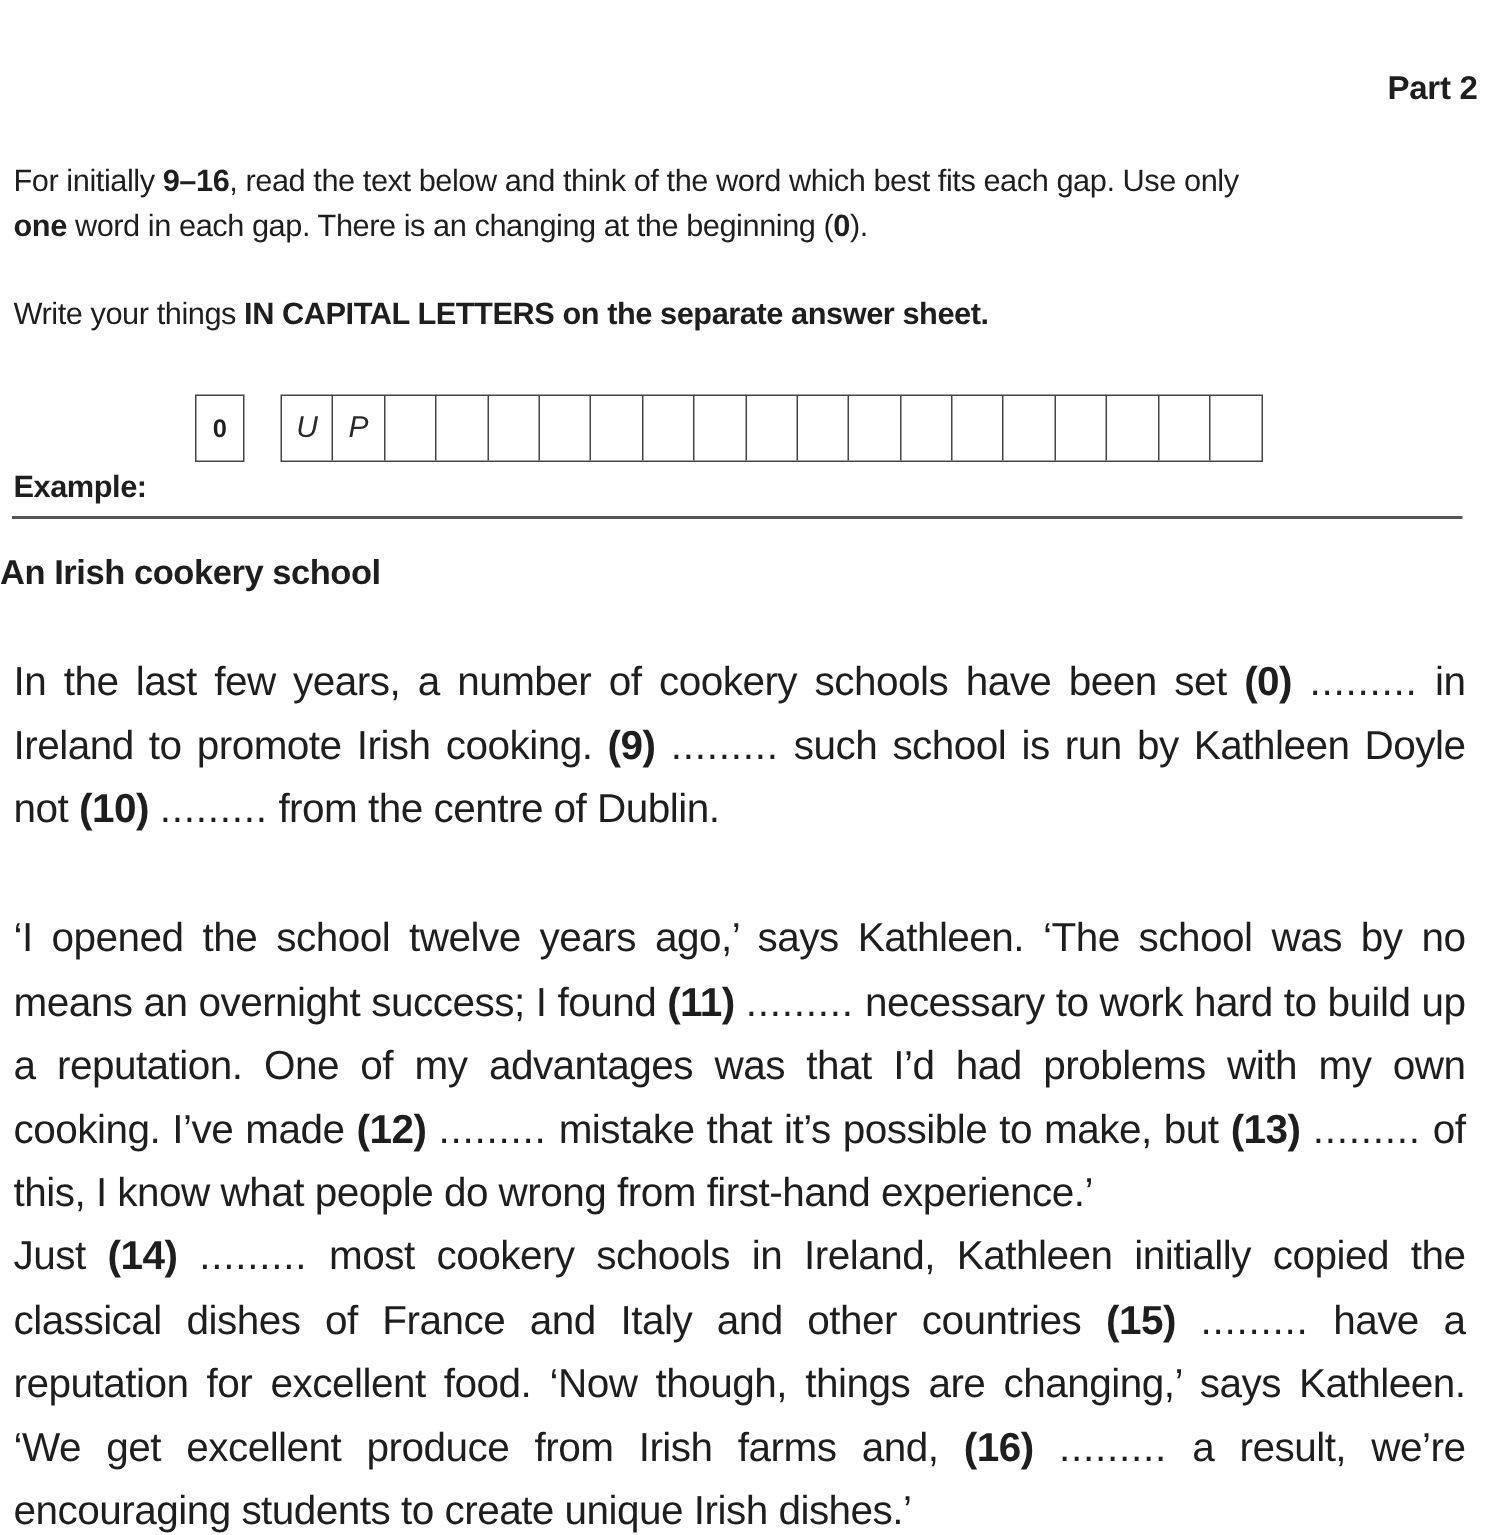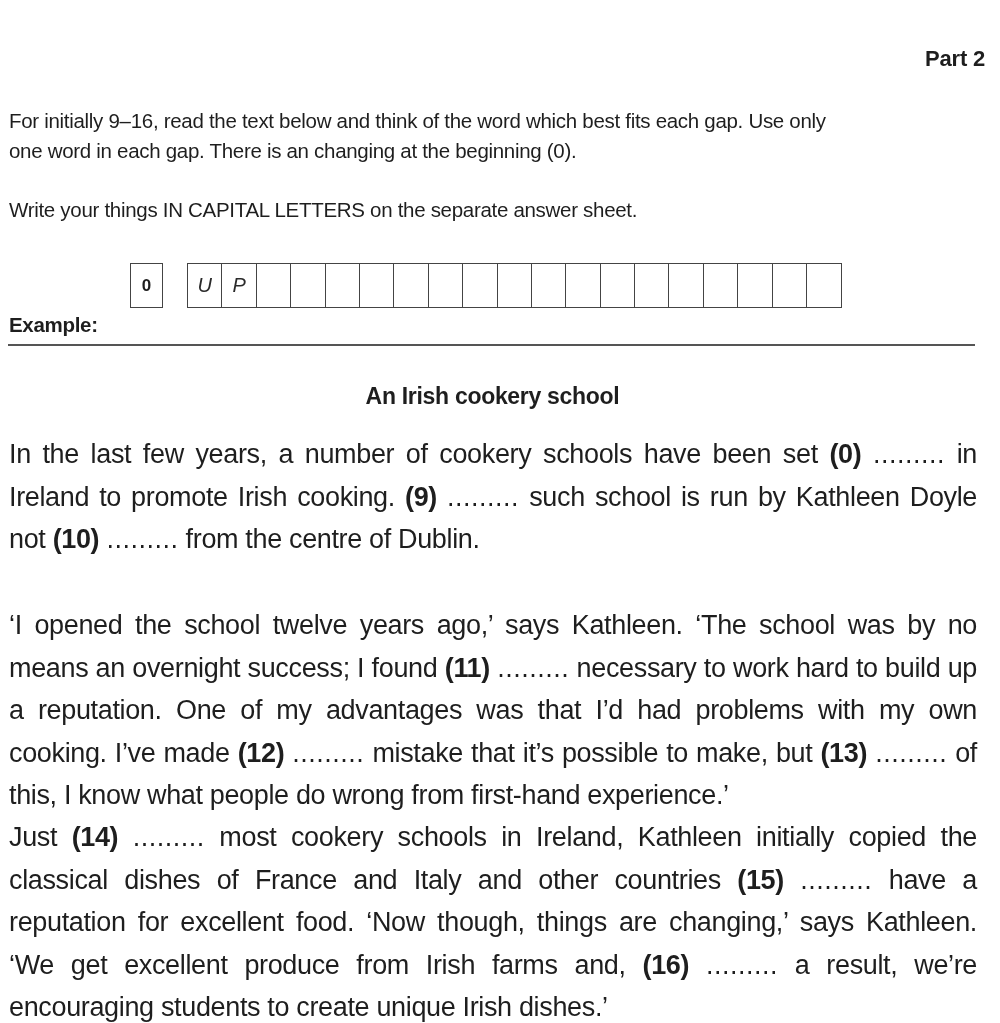--- a/index.html
+++ b/index.html
@@ -23,21 +23,21 @@
       font-weight: bold;
       letter-spacing: -0.2px;
     }
     .instr {
       left: 9px; width: 975px;
       font-size: 20.5px;
       line-height: 30px;
       letter-spacing: -0.3px;
       margin: 0;
     }
-    .instr b { font-weight: normal; }
+    .instr b { font-weight: bold; }
     .example-label {
       left: 9px; top: 273px;
       font-size: 20.5px;
       font-weight: bold;
       letter-spacing: -0.3px;
       margin-top: 40px;
     }
     .ex-num-box {
       left: 130px; top: 263px;
       width: 33px; height: 45px;
@@ -65,25 +65,23 @@
       color: #2a2a2a;
     }
     .cell:last-child { border-right: none; }
     .rule {
       left: 8px; top: 344px;
       width: 967px; height: 0;
       border-top: 2px solid #555;
     }
     .text-title {
       left: 0; top: 368px; width: 985px;
-      text-align: center;
       font-size: 23px;
       font-weight: bold;
       letter-spacing: -0.3px;
-      margin-top: 15px;
     }
     .para {
       left: 9px; width: 968px;
       margin: 0;
       font-size: 27px;
       line-height: 42.5px;
       letter-spacing: -0.35px;
       text-align: justify;
       text-align-last: left;
     }

